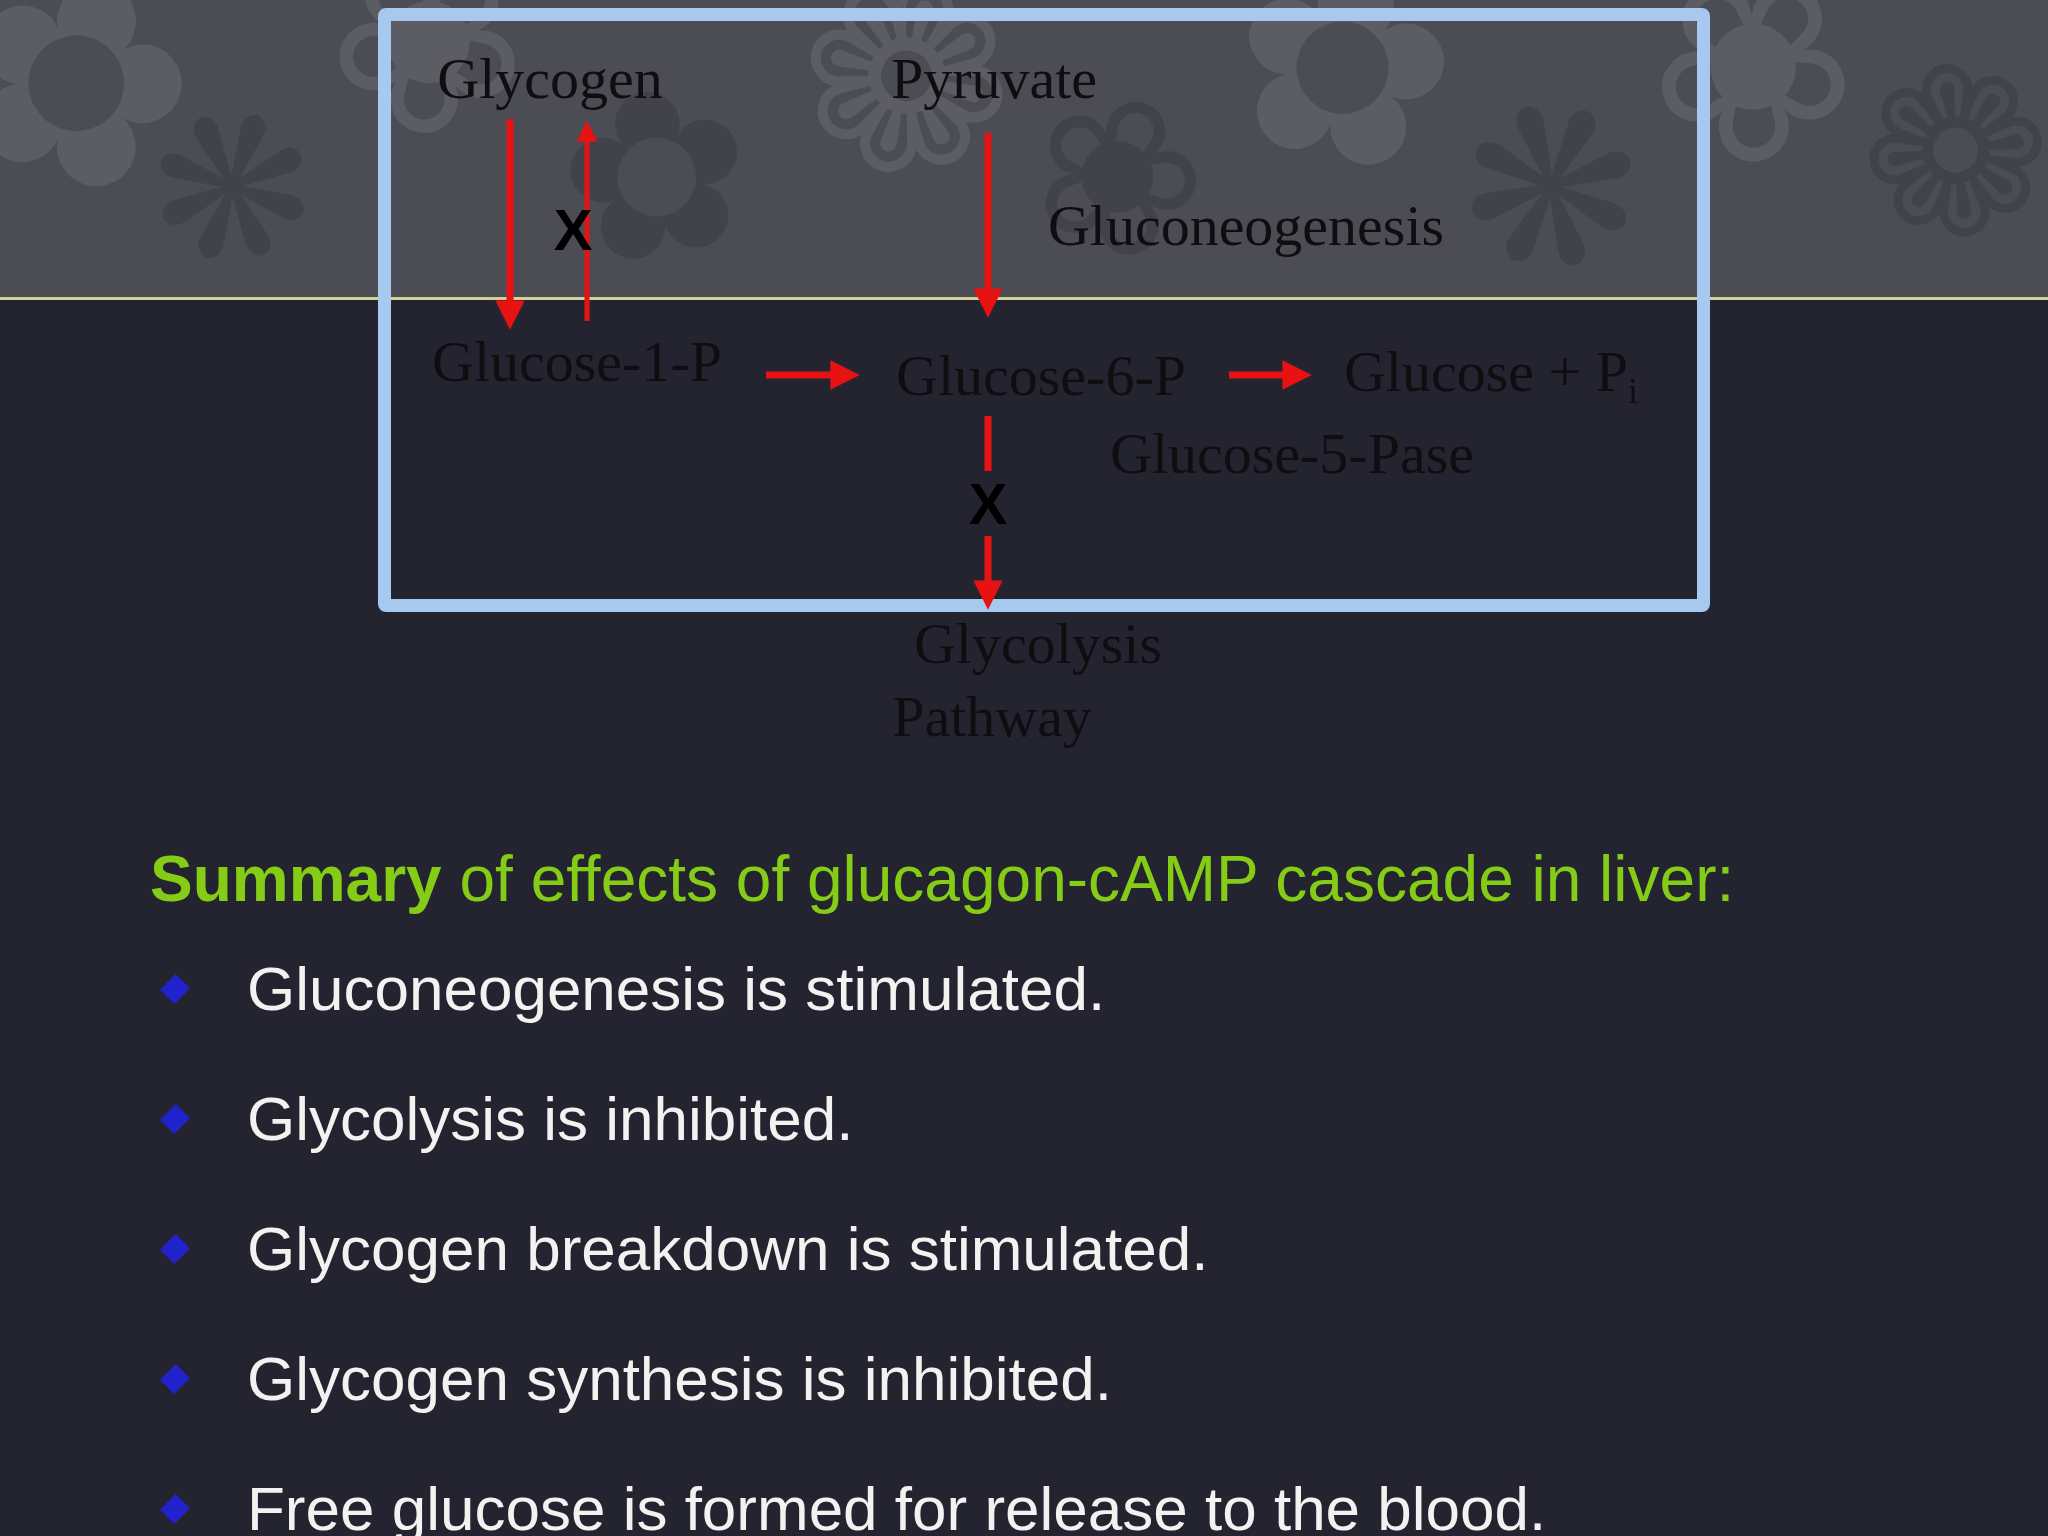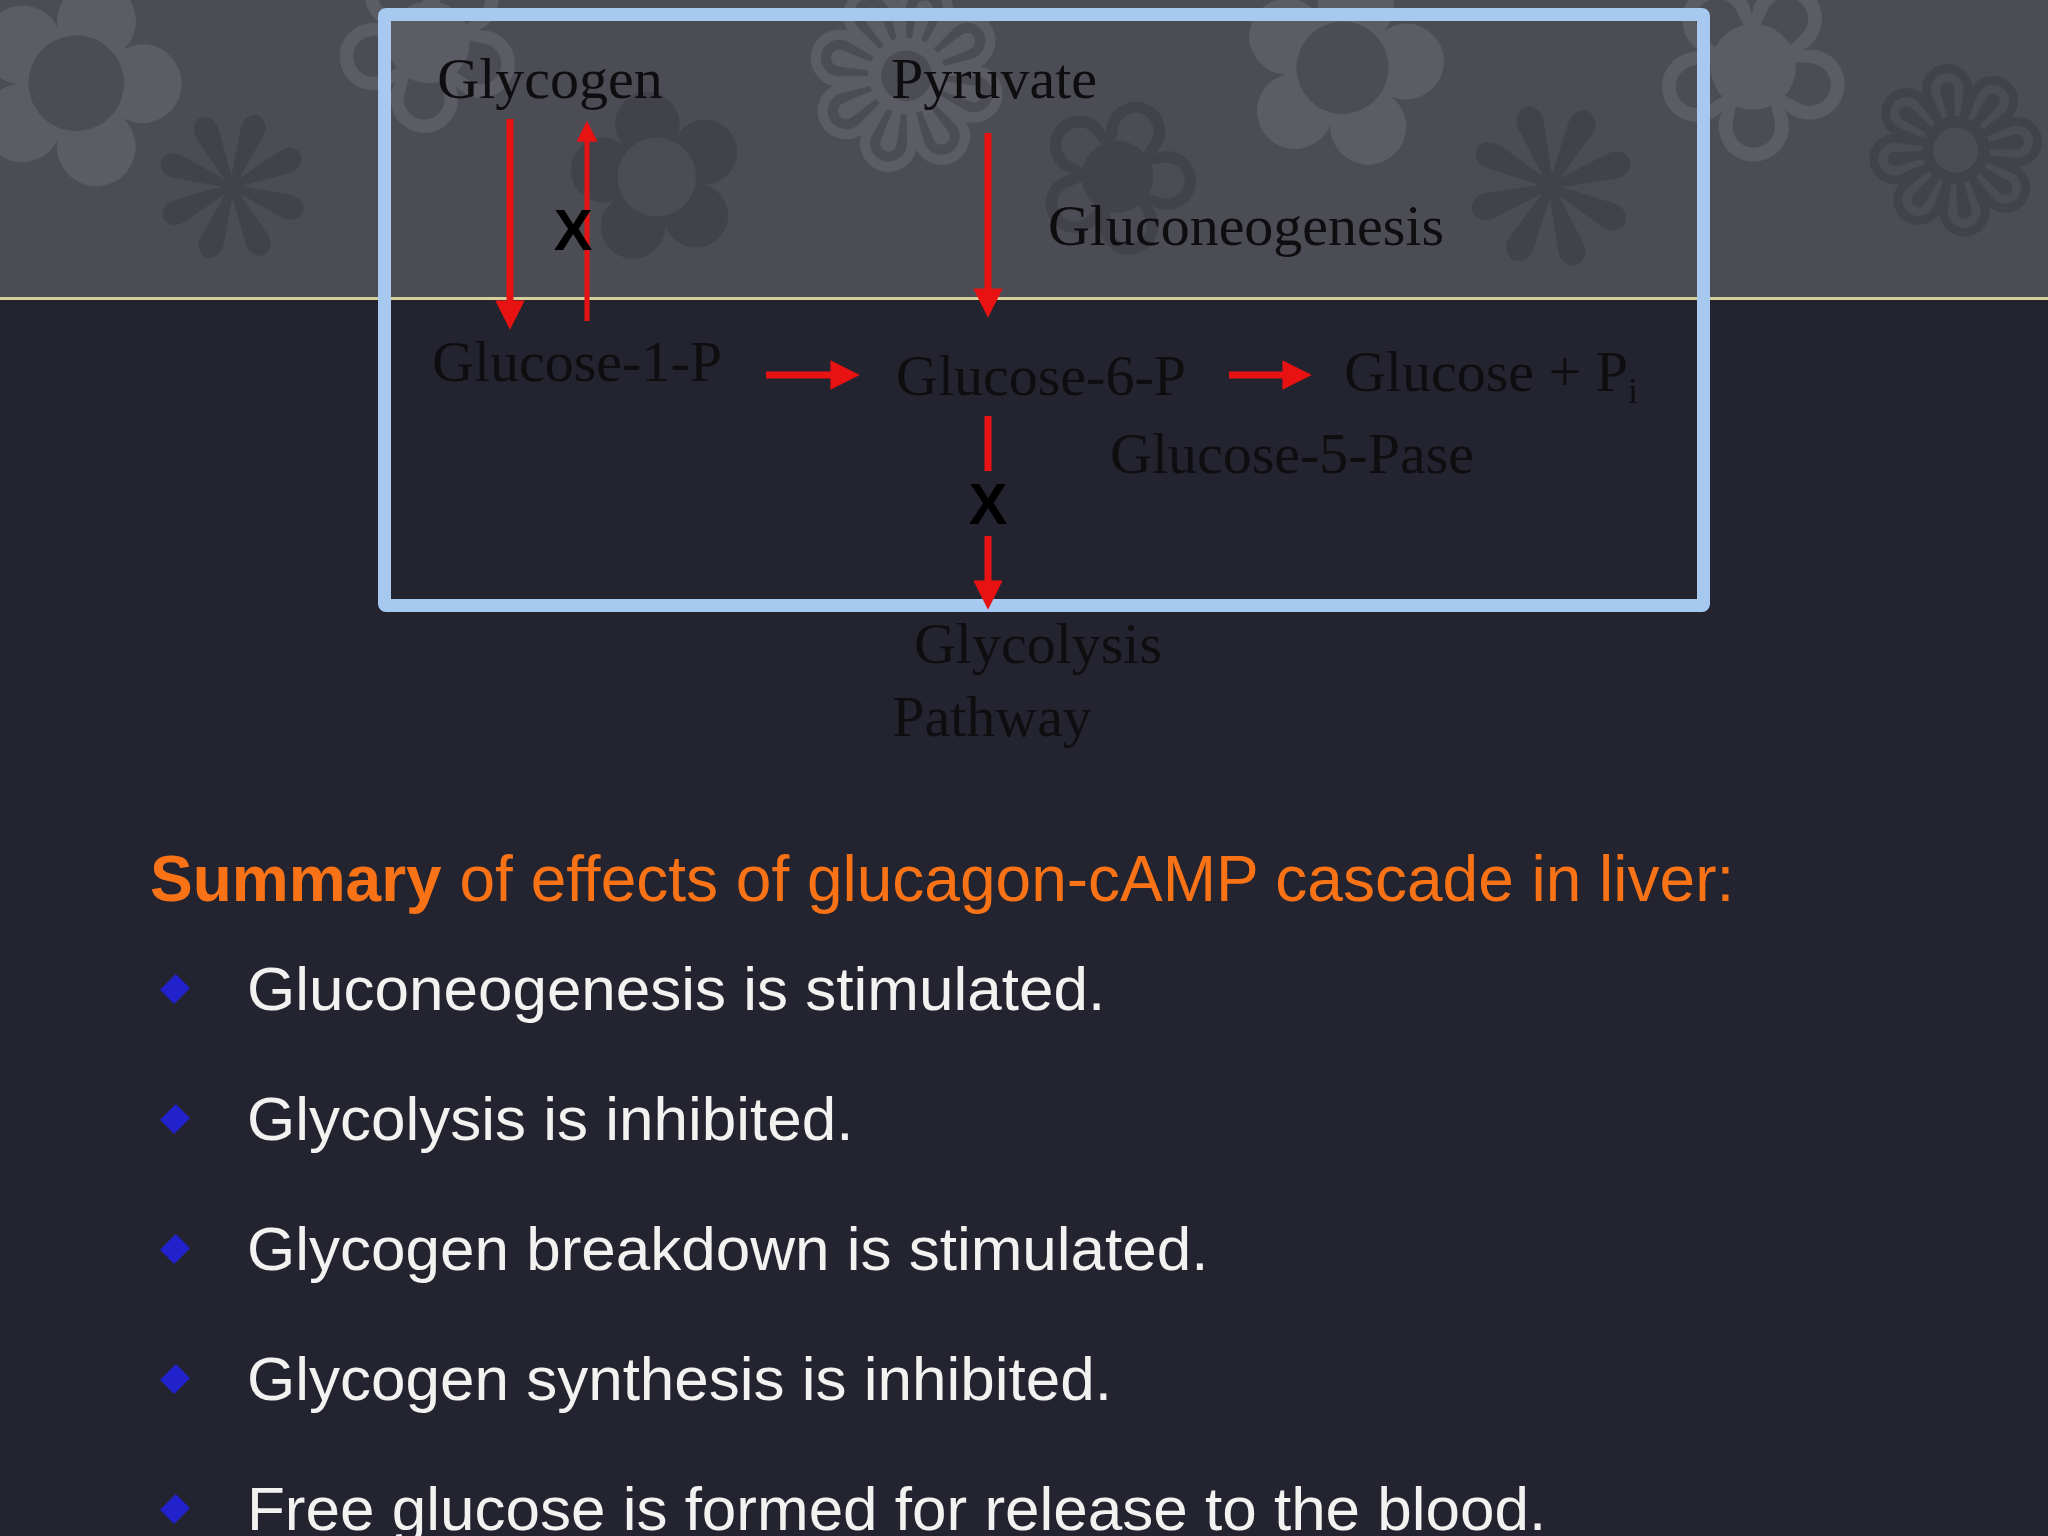--- a/index.html
+++ b/index.html
@@ -26,21 +26,21 @@
   }
   .dnode sub{font-size:.62em;}
   .dx{
     position:absolute;transform:translate(-50%,-50%);
     font-family:"Liberation Sans",sans-serif;font-weight:bold;
     font-size:58px;color:#000;
   }
   .arrows{position:absolute;left:0;top:0;}
 
   
-  .summary-title{position:absolute;left:150px;top:842px;font-size:64px;color:#f97316;white-space:nowrap;}
+  .summary-title{position:absolute;left:150px;top:842px;font-size:64px;color:#84cc16;white-space:nowrap;}
   .summary-title .b{font-weight:bold;}
   .bullets{position:absolute;left:155px;top:952px;display:flex;flex-direction:column;gap:56px;list-style:none;margin:0;padding:0;}
   .bullet-row{display:flex;align-items:center;font-size:62px;color:#f2f2f0;line-height:74px;white-space:nowrap;}
   .diamond{width:20px;height:20px;background:#2222cc;transform:rotate(45deg) scaleY(1.12);margin:0 62px 0 10px;flex:0 0 auto;}
 </style>
 </head>
 <body>
 
 <div class="top-band">
   <span class="fleuron" style="left:-40px;top:-60px;font-size:280px;transform:rotate(18deg)">✿</span>

